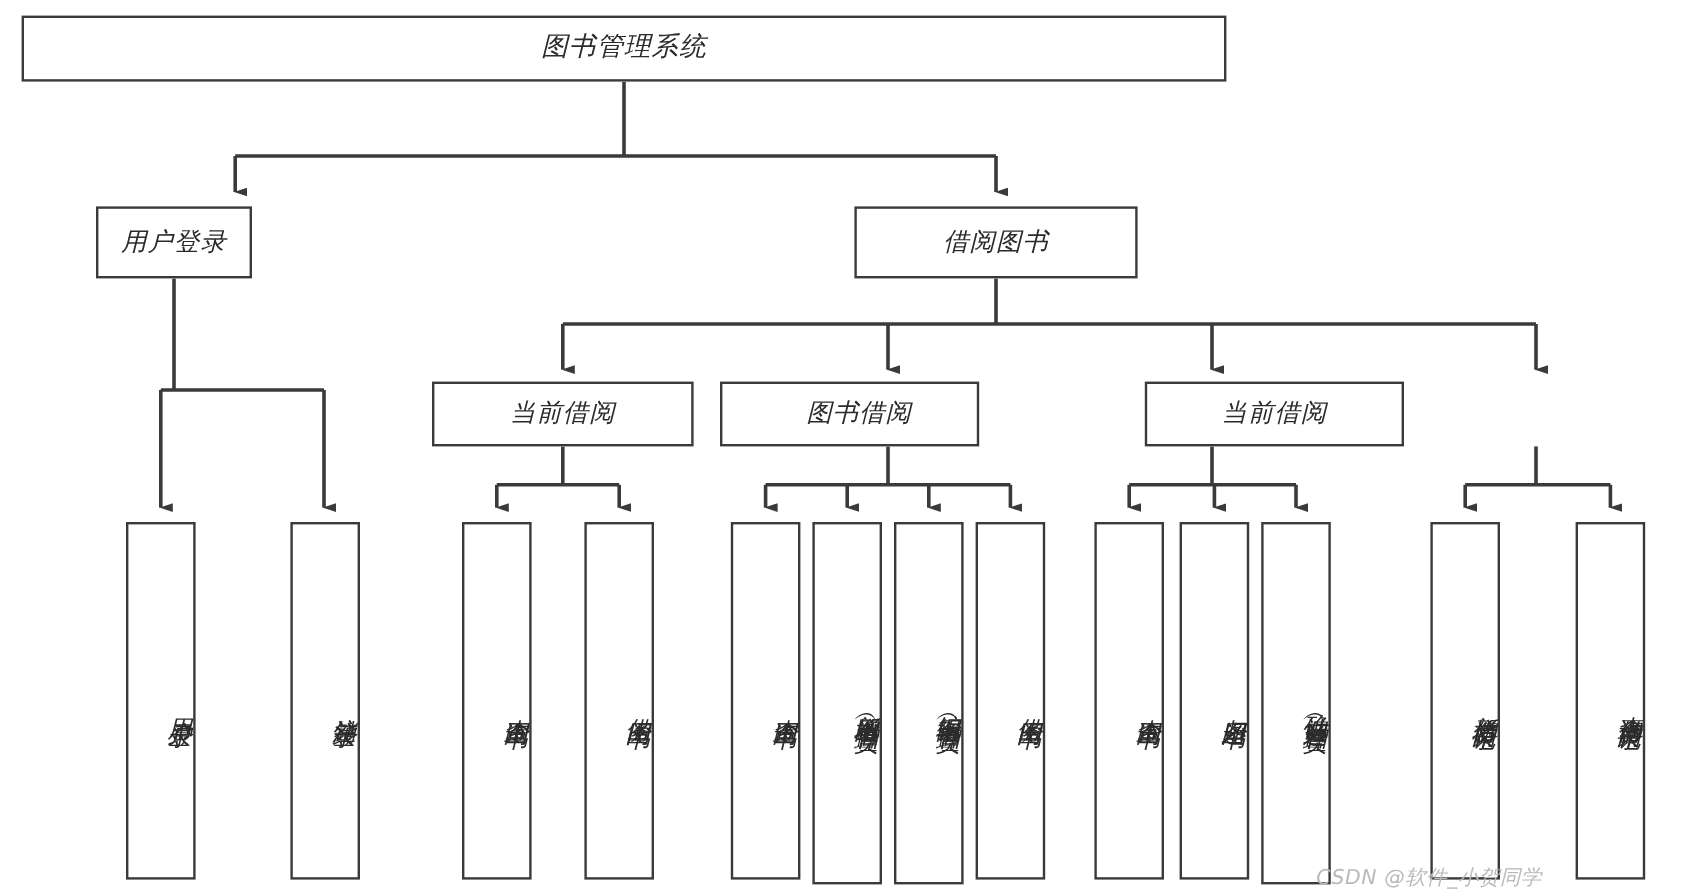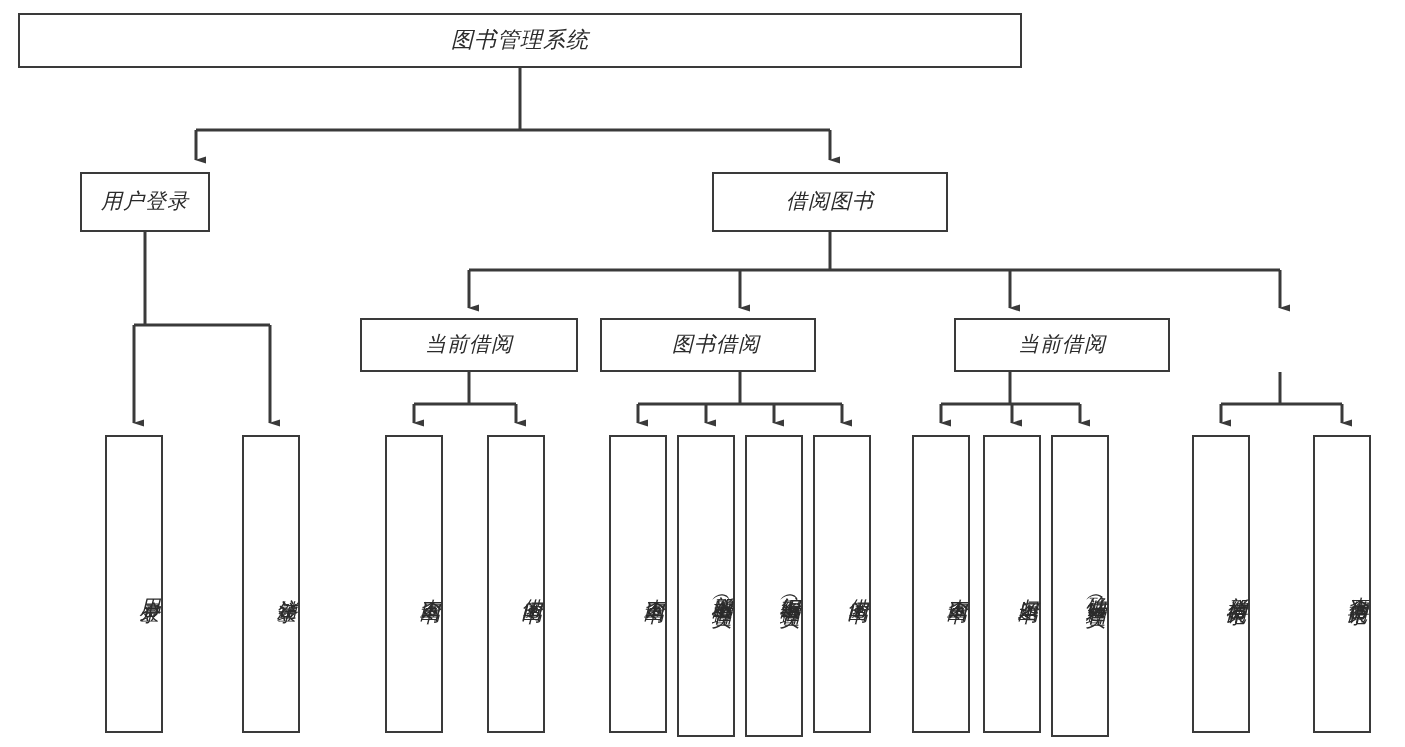--- a/index.html
+++ b/index.html
@@ -200,14 +200,15 @@
   </div>
 
   <div class="node vert" style="left:1192px; top:435px; width:58px; height:298px;">
     <span>新增借阅记录</span>
   </div>
 
   <div class="node vert" style="left:1313px; top:435px; width:58px; height:298px;">
     <span>查询借阅记录</span>
   </div>
 
+  <div class="watermark">CSDN @软件_小贺同学</div>
 
 </div>
 
 </body></html>

